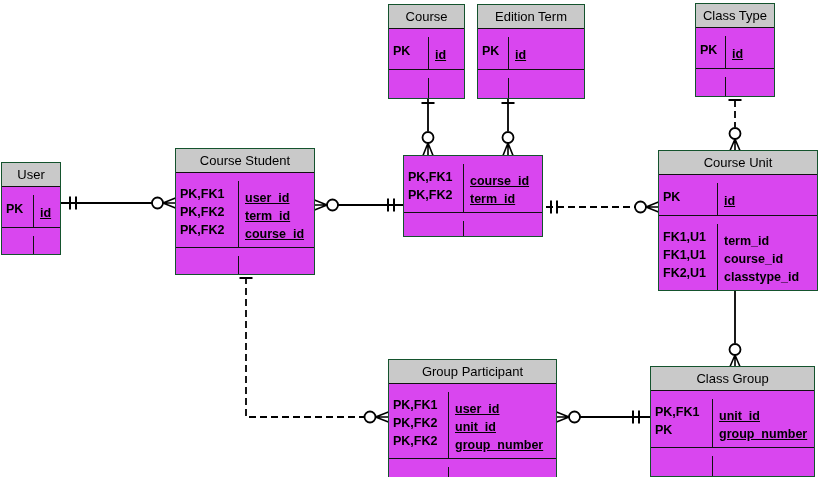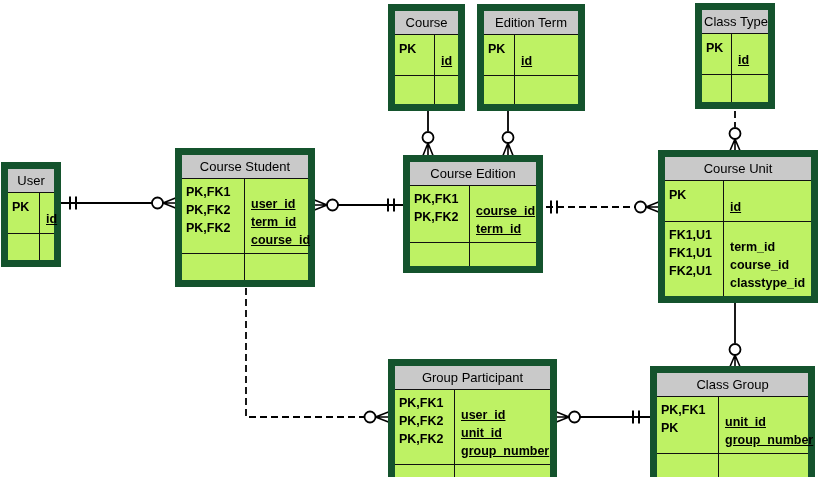--- a/index.html
+++ b/index.html
@@ -9,40 +9,41 @@
     width: 821px;
     height: 477px;
     background: #ffffff;
     overflow: hidden;
     font-family: "Liberation Sans", "DejaVu Sans", sans-serif;
   }
   svg.wires { position: absolute; left: 0; top: 0; z-index: 1; }
   .tbl {
     position: absolute;
     z-index: 2;
-    background: #bef264;
-    border: 7px solid #14532d;
+    background: #d946ef;
+    border: 1px solid #14532d;
     color: #000;
   }
   .th {
     background: #c9c9c9;
     border-bottom: 1px solid #111111;
     font-size: 13px;
     line-height: 15px;
     padding: 4px 2px;
     text-align: center;
     white-space: nowrap;
   }
   .sec { display: flex; }
   .sec + .sec { border-top: 1px solid #111111; }
   .kcol {
     flex: 0 0 var(--kc);
     width: var(--kc);
     border-right: 1px solid #111111;
     padding: 4px 2px 4px 4px;
+    margin-top: 8px;
   }
   .ncol { flex: 1 1 auto; padding: 4px 2px 4px 6px; margin-top: 12px; }
   .pad5 > .kcol, .pad5 > .ncol { padding-top: 5px; padding-bottom: 5px; }
   .k, .n {
     font-size: 12.5px;
     font-weight: bold;
     line-height: 18px;
     white-space: nowrap;
   }
   .u { text-decoration: underline; }
@@ -180,21 +181,20 @@
         <div class="n u">id</div>
       </div>
     </div>
     <div class="sec" style="height:29px">
       <div class="kcol"></div>
       <div class="ncol"></div>
     </div>
   </div>
 
   <div class="tbl" style="left:403px;top:155px;width:140px;--kc:60px">
-    <div class="th">Course Edition</div>
     <div class="sec">
       <div class="kcol">
         <div class="k">PK,FK1</div>
         <div class="k">PK,FK2</div>
       </div>
       <div class="ncol">
         <div class="n u">course_id</div>
         <div class="n u">term_id</div>
       </div>
     </div>

